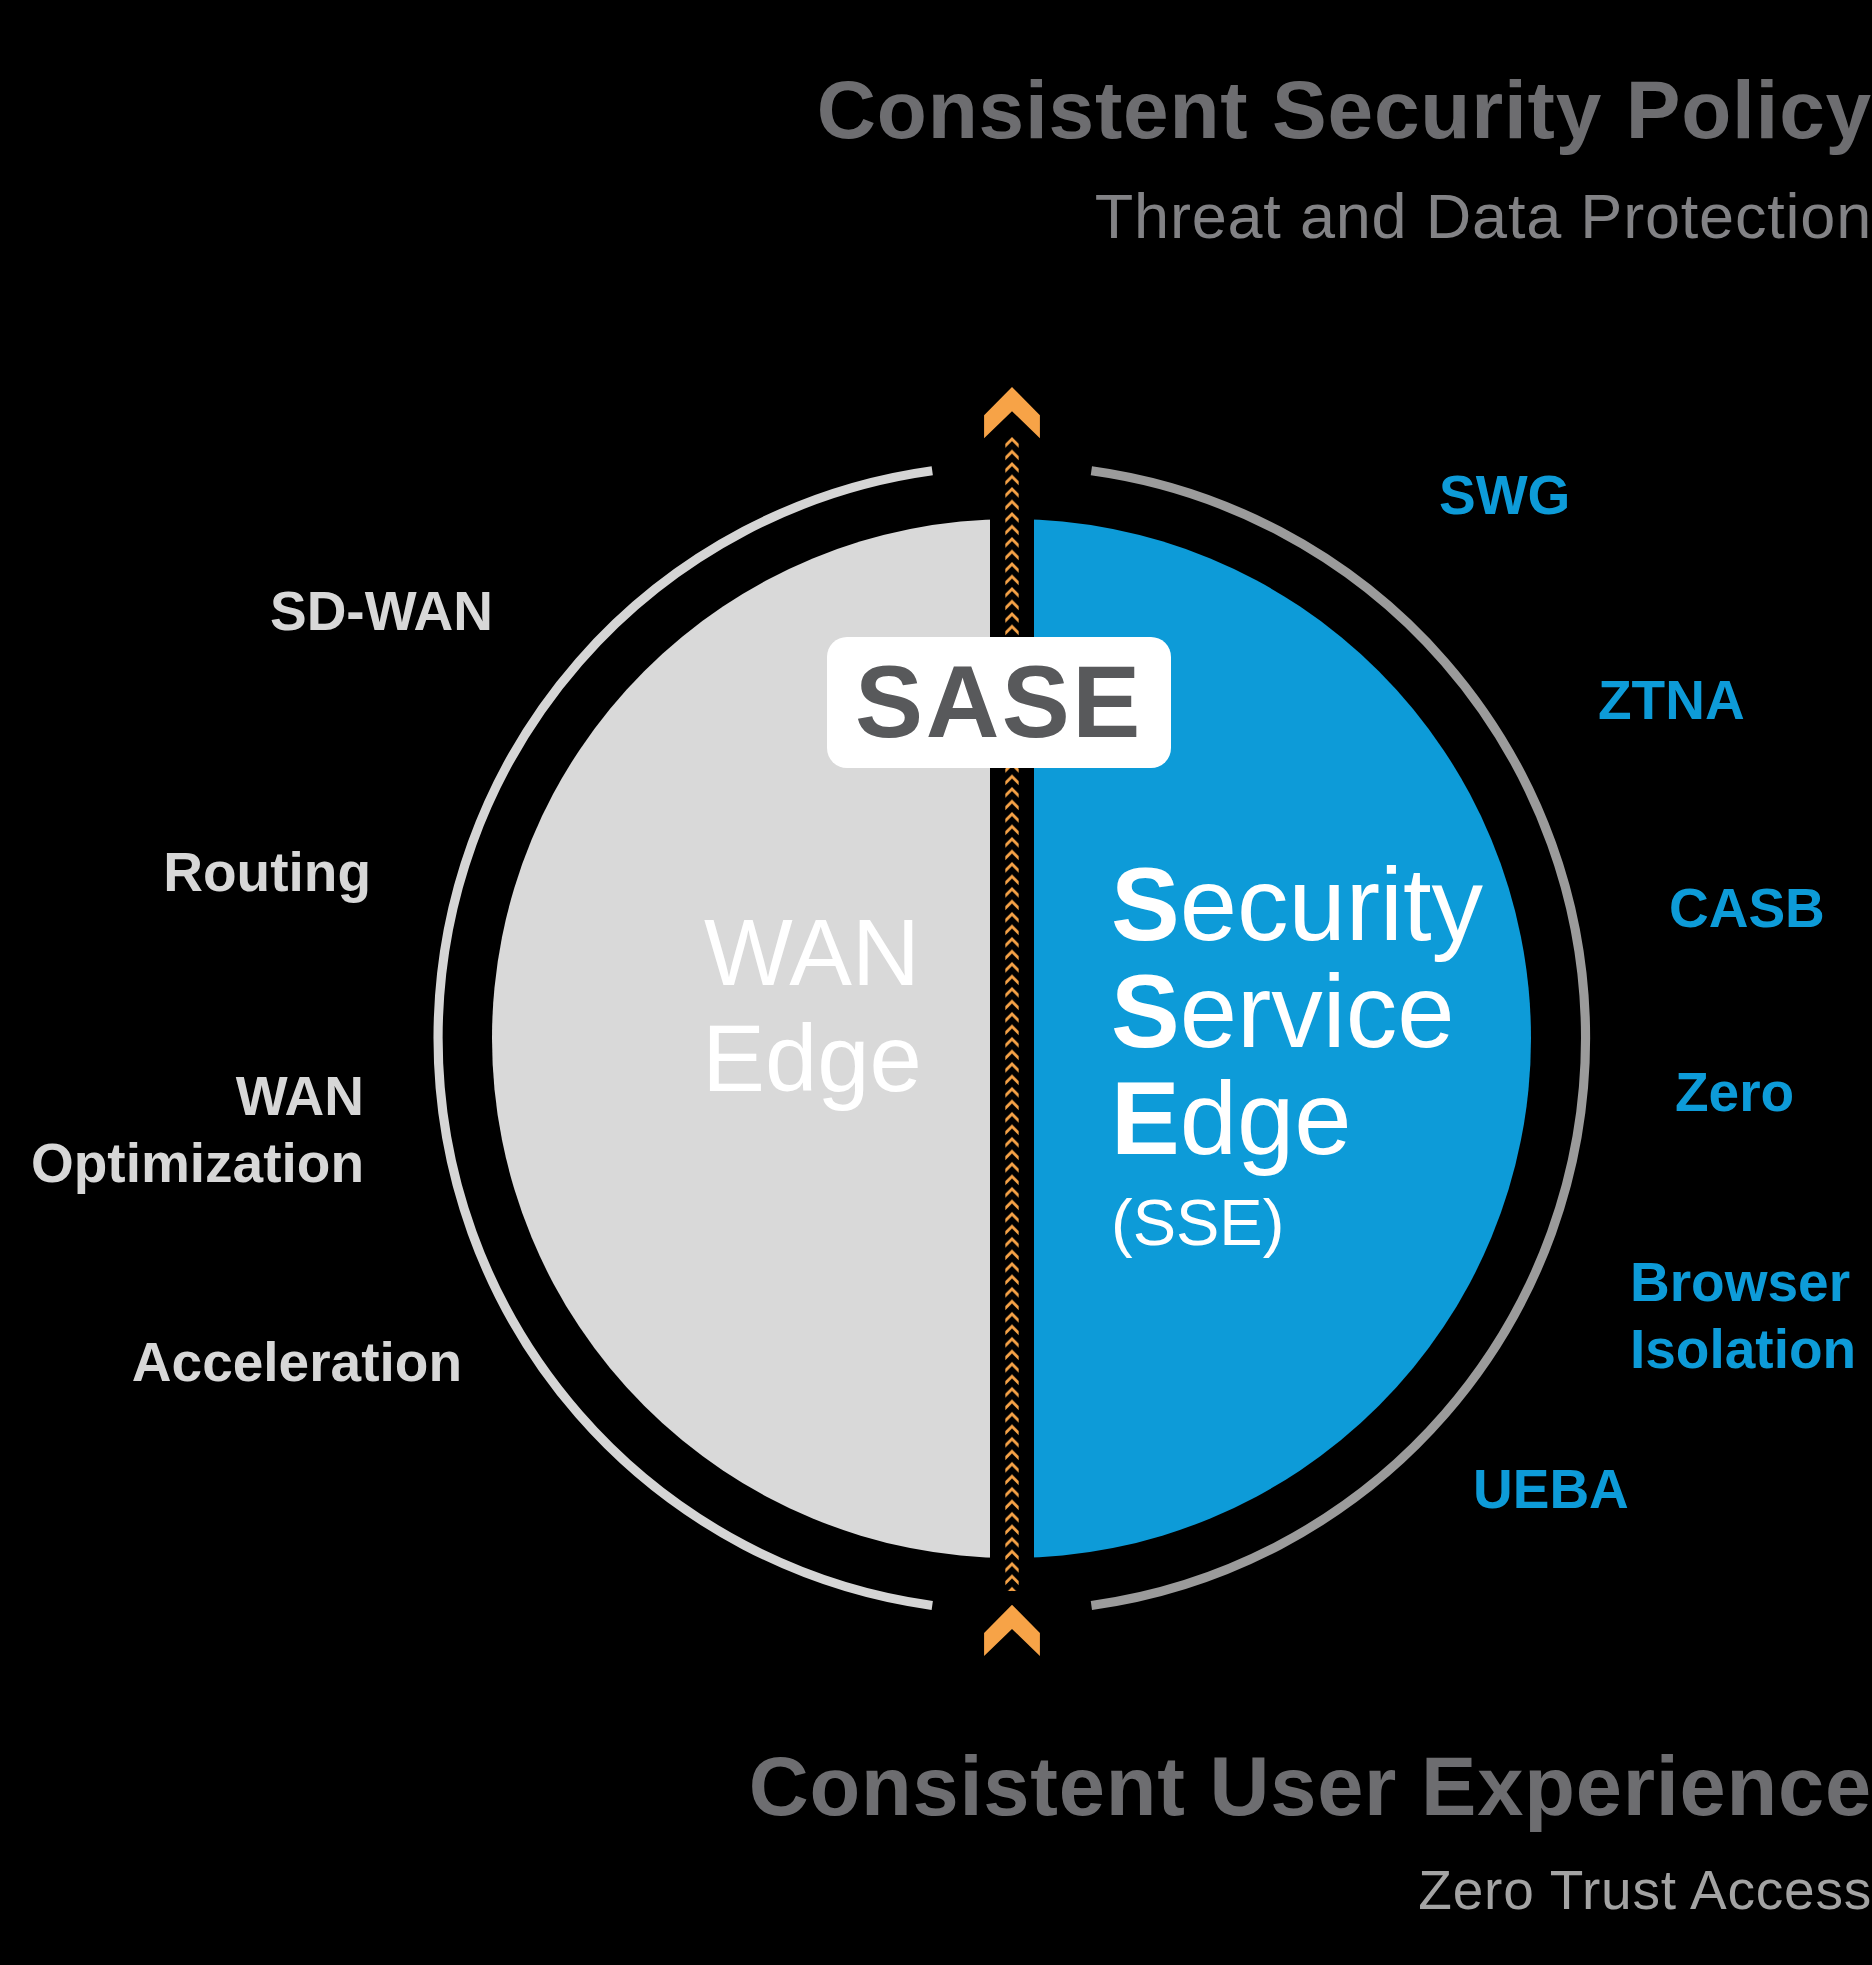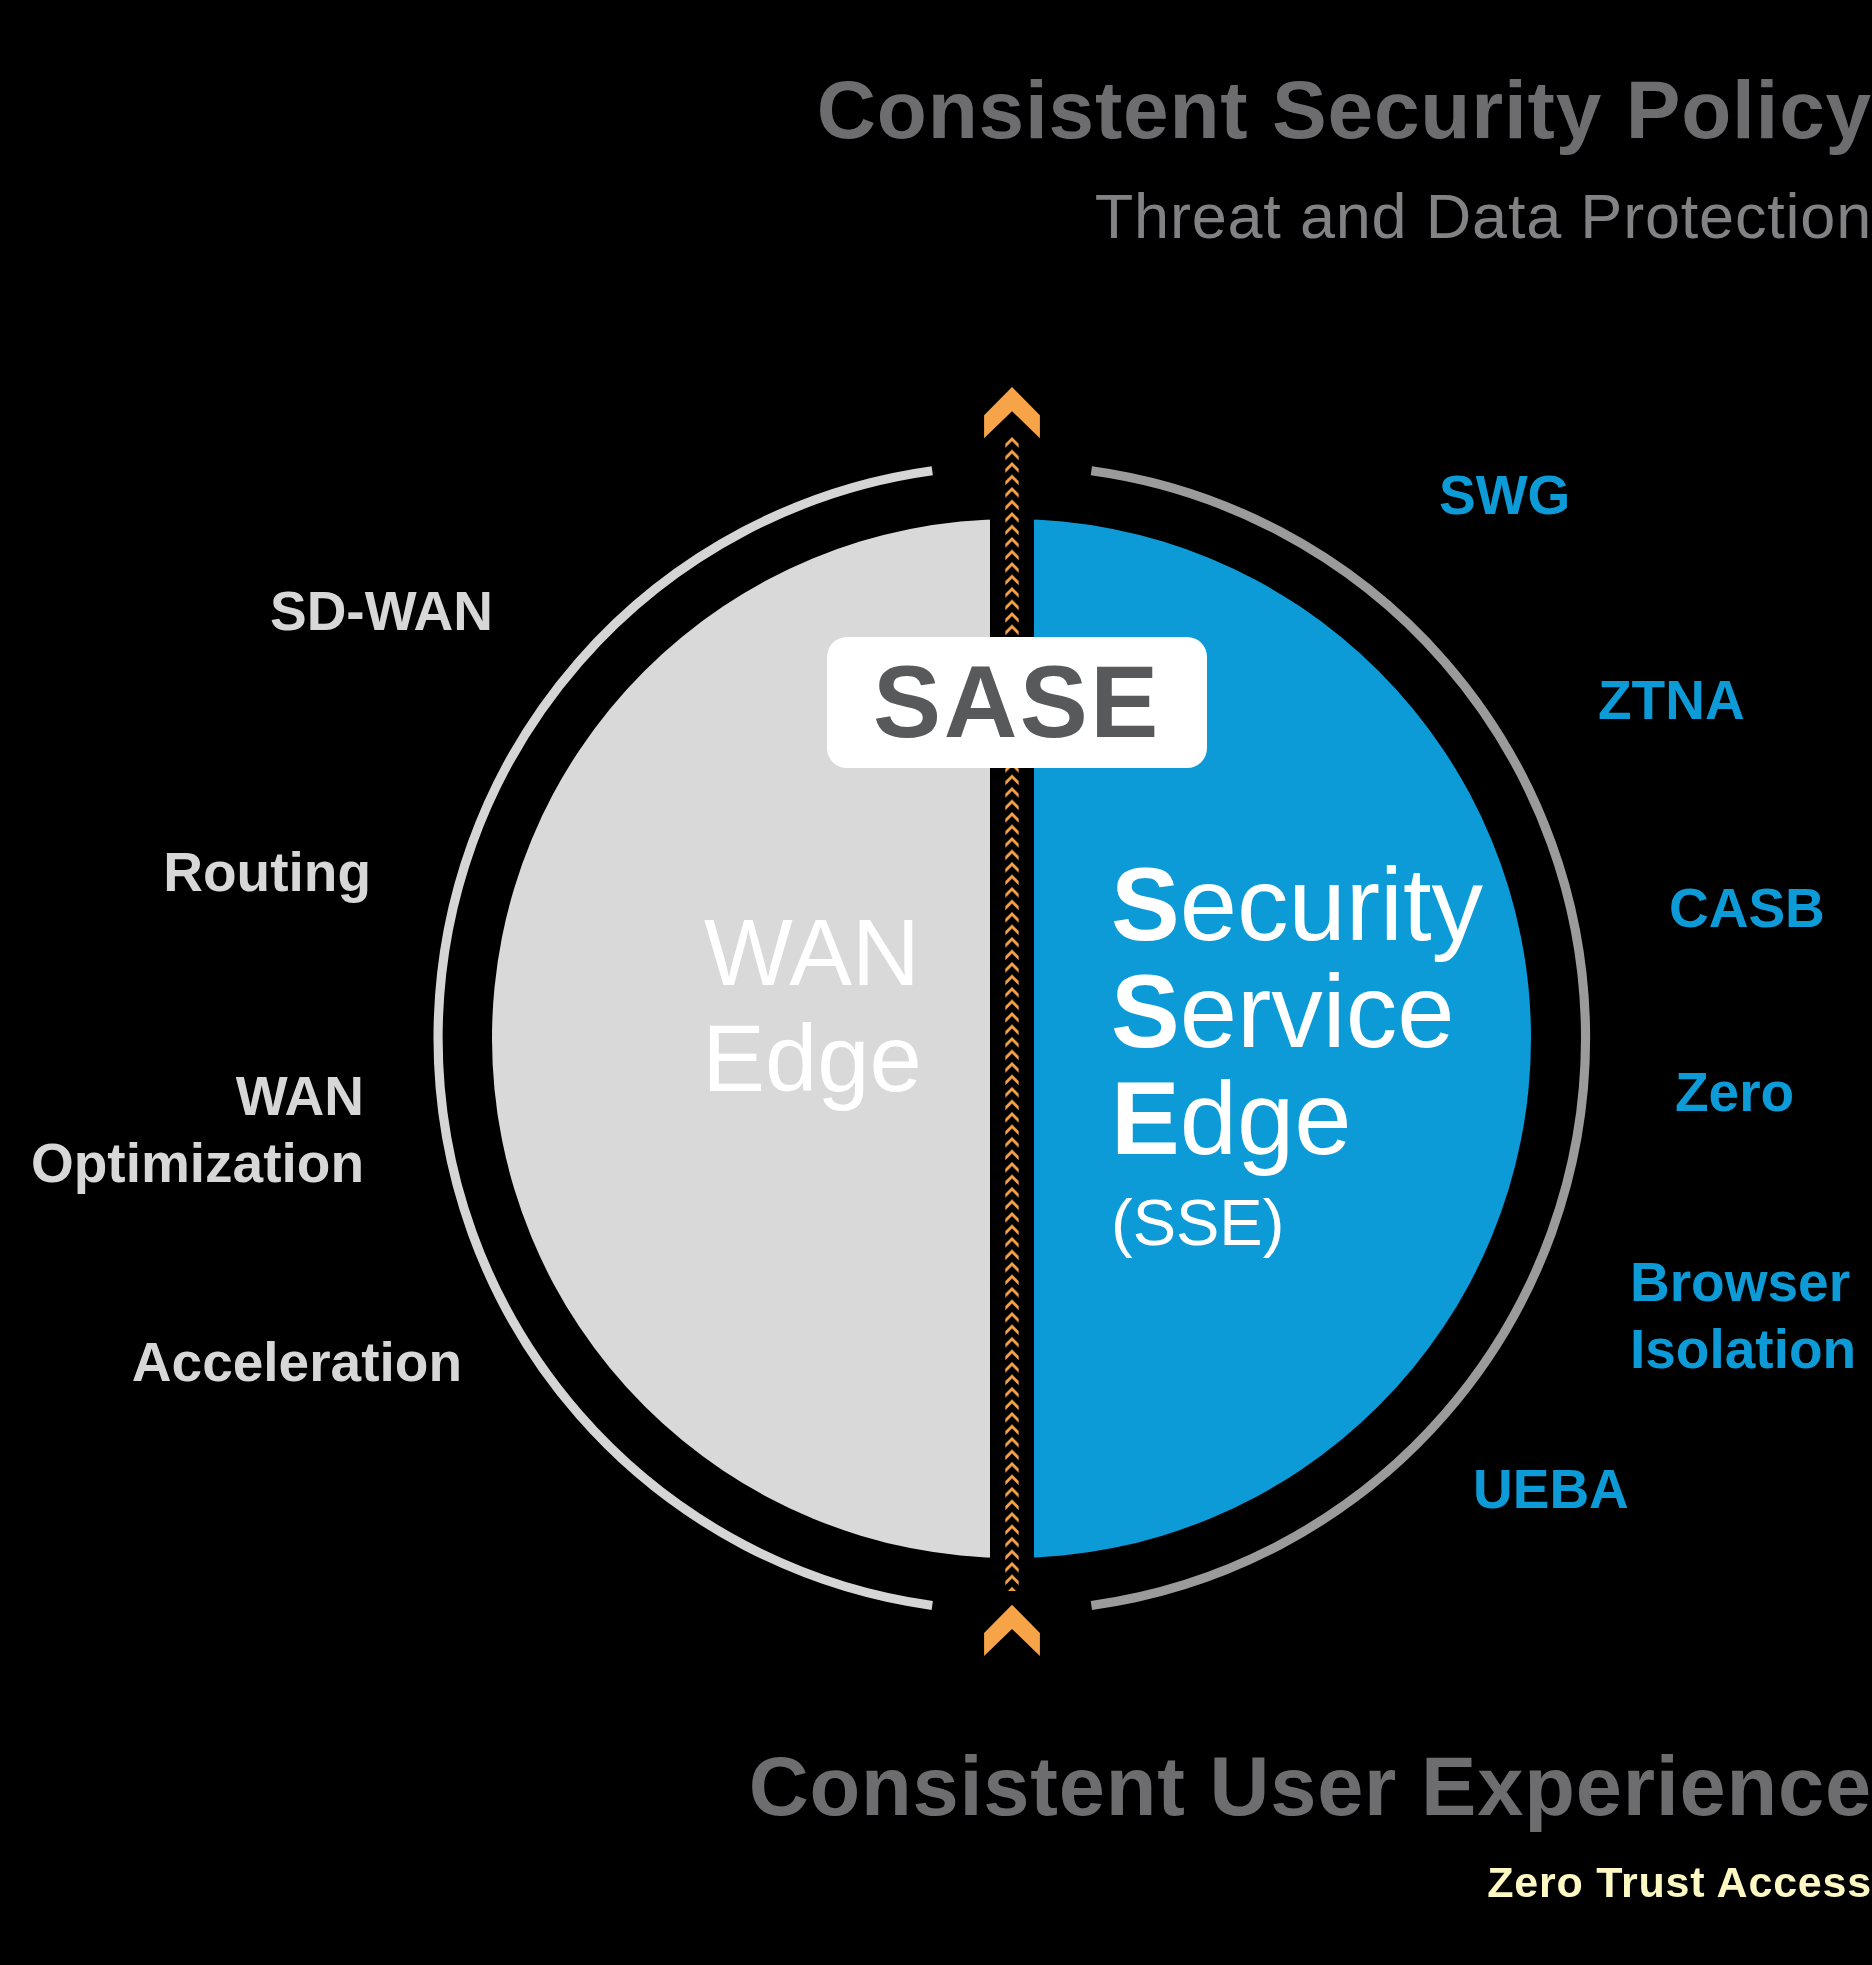--- a/index.html
+++ b/index.html
@@ -9,32 +9,32 @@
     background:#000;
     overflow:hidden;
     font-family:"Liberation Sans", sans-serif;
   }
   .abs{position:absolute;}
   .centered{left:152px;right:0;text-align:right;}
   
   .h-title{font-weight:bold;font-size:82px;color:#6d6d70;letter-spacing:0.8px;}
   .h-sub{font-weight:normal;font-size:63px;color:#828285;letter-spacing:0.8px;}
   .h-title-bottom{font-weight:bold;font-size:83px;color:#6d6d70;letter-spacing:0.8px;}
-  .h-sub-bottom{font-weight:bold;font-size:43px;color:#fef9c3;letter-spacing:0.8px;}
+  .h-sub-bottom{font-weight:normal;font-size:55px;color:#a3a3a3;letter-spacing:0.8px;}
   
   #circle{
     left:492px;top:519px;width:1039px;height:1039px;
     border-radius:50%;overflow:hidden;display:flex;
   }
   #circle .half-left{width:498px;height:100%;background:#d9d9d9;}
   #circle .divider{width:44px;height:100%;background:#000;}
   #circle .half-right{flex:1;height:100%;background:#0d9bd8;}
   
   #sase-box{
-    left:827px;top:637px;width:380px;height:131px;
+    left:827px;top:637px;width:344px;height:131px;
     background:#ffffff;border-radius:20px;
     display:flex;align-items:center;justify-content:center;
   }
   #sase-box span{font-weight:bold;font-size:102px;color:#58595b;letter-spacing:2.5px;}
   
   #wan-edge{
     left:562px;top:900px;width:500px;
     text-align:center;color:#ffffff;
     font-size:94px;line-height:106px;font-weight:normal;
   }

